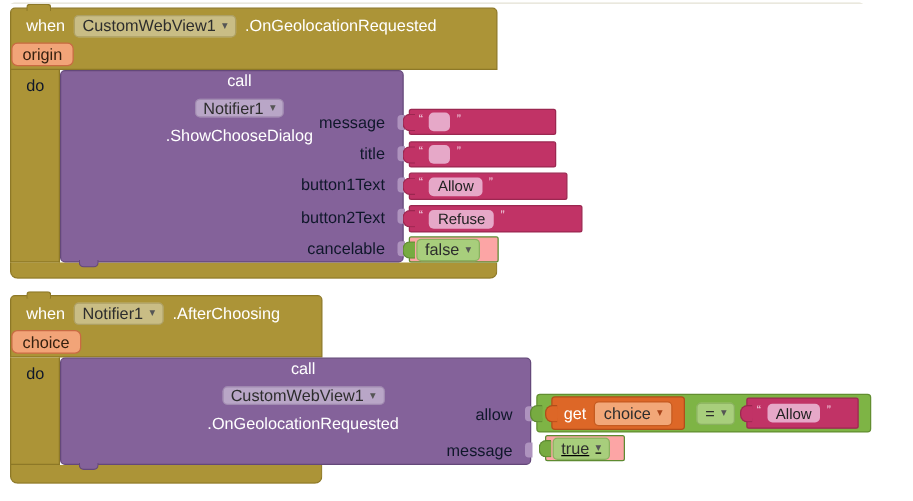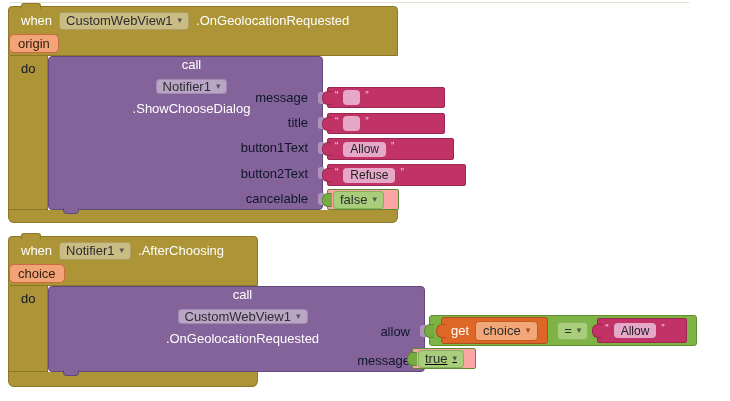--- a/index.html
+++ b/index.html
@@ -212,20 +212,20 @@
       <span class="dd">▾</span>
     </span>
     <span class="vtext inner" style="width:96px;">
       <span class="tab pink"></span>
       <span class="q">“</span>
       <span class="field">Allow</span>
       <span class="q">”</span>
     </span>
   </div>
 
-  <div class="vlogic" style="left:412px; top:348px; width:64px; height:21px;text-decoration:underline;">
+  <div class="vlogic" style="left:436px; top:348px; width:64px; height:21px;text-decoration:underline;">
     <span class="tab green"></span>
     <span class="badge lightgreen">
       <span>true</span>
       <span class="dd">▾</span>
     </span>
   </div>
 </div>
 
 </body></html>

